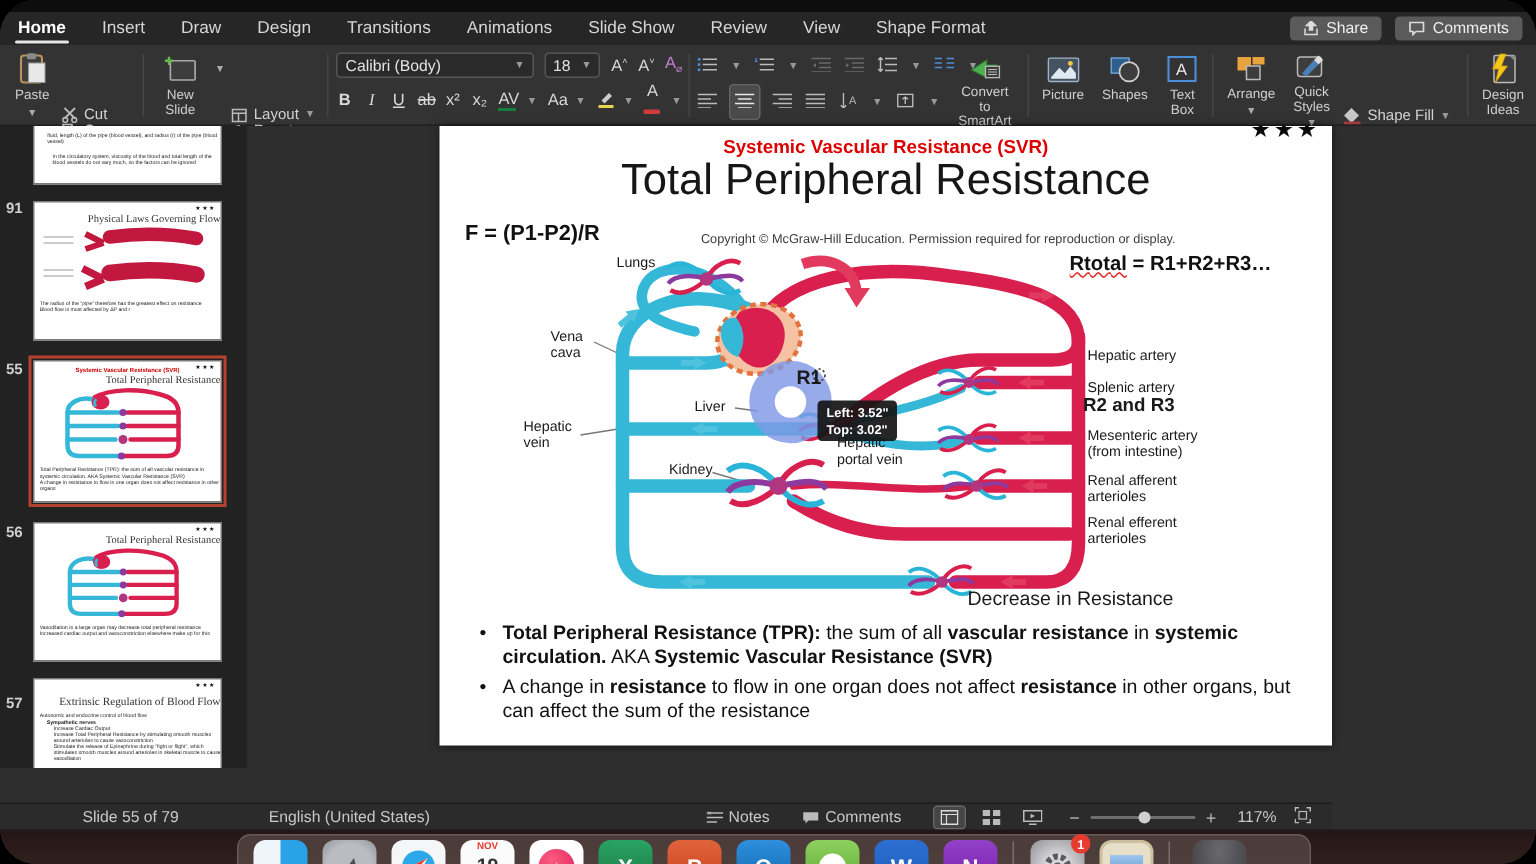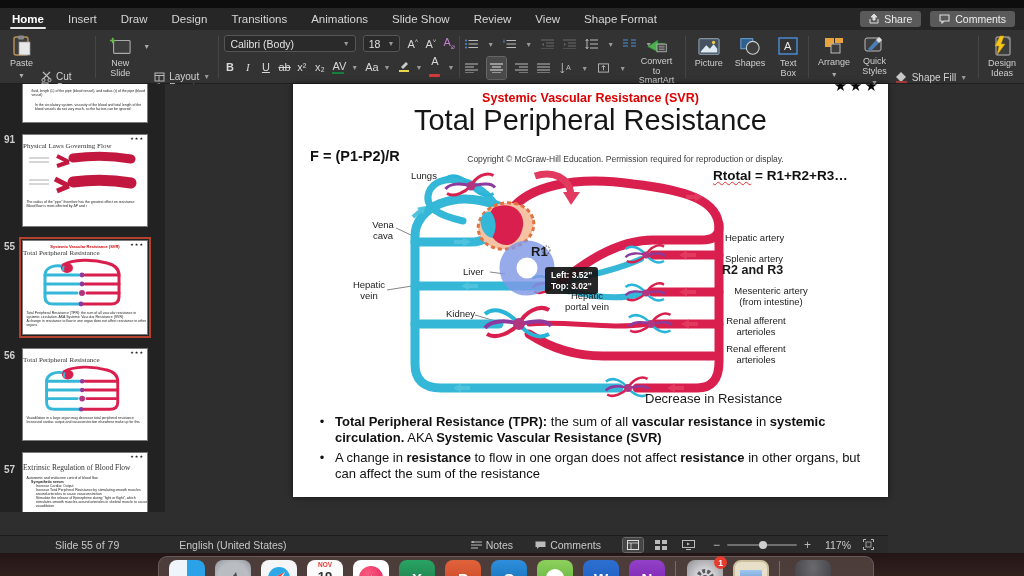--- a/index.html
+++ b/index.html
@@ -1,17 +1,17 @@
 <!DOCTYPE html>
 <html><head>
 <meta charset="utf-8">
 <style>
   html,body{margin:0;padding:0;background:#000;}
   #screen{position:relative;width:1024px;height:576px;overflow:hidden;background:#2e2e2e;
-          font-family:"Liberation Sans",sans-serif;-webkit-font-smoothing:antialiased;}
+          font-family:"Liberation Sans",sans-serif;border-radius:24px;-webkit-font-smoothing:antialiased;}
   
   .titlebar{position:absolute;left:0;top:0;width:1024px;height:8px;background:#0d0d0d;}
   .menubar{position:absolute;left:0;top:8px;width:1024px;height:22px;background:#262626;
            display:flex;align-items:center;color:#d6d6d6;font-size:11.5px;}
   .mtab{padding:0 12px;height:22px;line-height:22px;cursor:default;position:relative;}
   .mtab.active{color:#fff;font-weight:bold;}
   .mtab.active::after{content:"";position:absolute;left:10px;right:10px;bottom:1px;height:2px;background:#e6e6e6;border-radius:1px;}
   .mb-spacer{flex:1;}
   .chip{display:flex;align-items:center;gap:5px;background:#5a5a5a;border-radius:3px;height:16px;
         padding:0 9px;margin-right:9px;font-size:10.5px;color:#eee;}
@@ -38,37 +38,37 @@
   .lbl2{white-space:pre-line;}
   
   .albars{display:inline-block;width:13px;height:10px;}
   
   .workspace{position:absolute;left:0;top:84px;width:1024px;height:428px;}
   .thumbpanel{position:absolute;left:0;top:0;width:165px;height:428px;background:#222222;overflow:hidden;}
   .thumbnum{position:absolute;left:4px;width:22px;text-align:left;color:#cfcfcf;font-size:10px;font-weight:bold;}
   .thumb{position:absolute;left:22px;width:126px;background:#fff;border:1px solid #7a7a7a;box-sizing:border-box;overflow:hidden;color:#222;}
   .thumb .tstars{position:absolute;top:1px;right:3px;font-size:4px;color:#111;letter-spacing:1px;}
   .thumb-sel{outline:2px solid #b5412f;outline-offset:1px;}
-  .ttitle{text-align:left;font-size:7px;margin-top:7px;color:#333;font-family:"Liberation Serif",serif;}
+  .ttitle{text-align:right;font-size:7px;margin-top:7px;color:#333;font-family:"Liberation Serif",serif;}
   .theading{text-align:center;font-size:4px;font-weight:bold;color:#cc0000;margin-top:3px;}
   .tbullets{font-size:6px;transform:scale(.58);transform-origin:0 0;width:170%;line-height:7px;color:#222;padding-left:6px;}
   .canvas{position:absolute;left:165px;top:0;width:859px;height:428px;background:#2e2e2e;}
   
   .slide{position:absolute;left:128px;top:0;width:595px;height:413px;background:#fff;box-shadow:0 0 6px rgba(0,0,0,.6);overflow:hidden;}
   .stars{position:absolute;top:-7px;right:8px;font-size:15px;color:#0a0a0a;letter-spacing:2px;}
   .sheading{position:absolute;left:0;right:0;top:7px;text-align:center;font-size:12.5px;font-weight:bold;color:#dd0000;}
   .stitle{position:absolute;left:0;right:0;top:20px;text-align:center;font-size:29px;color:#161616;font-family:"Liberation Sans",sans-serif;}
   .sequation{position:absolute;left:17px;top:64px;font-size:14.5px;font-weight:bold;color:#111;}
   .scopy{position:absolute;left:90px;right:20px;top:70px;text-align:center;font-size:8.5px;color:#3c3c3c;}
   .srtotal{position:absolute;left:420px;top:84px;font-size:13.5px;font-weight:bold;color:#111;}
   .spell{text-decoration-line:underline;text-decoration-style:wavy;text-decoration-color:#e03030;text-decoration-thickness:1px;}
   .dsvg{position:absolute;left:30px;top:80px;width:480px;height:260px;pointer-events:none;}
   .vv path{stroke:#35b7d7;stroke-width:9;fill:none;stroke-linecap:round;}
   .va path{stroke:#d91f4d;stroke-width:9;fill:none;stroke-linecap:round;}
-  .dlb{position:absolute;font-size:9.5px;line-height:10.5px;color:#1a1a1a;text-align:center;}
+  .dlb{position:absolute;font-size:9.5px;line-height:10.5px;color:#1a1a1a;}
   .dlb.b{font-weight:bold;}
   .tooltip{position:absolute;left:252px;top:183px;background:rgba(22,22,22,.93);color:#fff;font-size:8.5px;font-weight:bold;
            line-height:10.5px;padding:3px 6px;border-radius:3px;white-space:nowrap;z-index:6;}
   .bullets{position:absolute;left:16px;top:330px;width:560px;font-size:13px;line-height:15.5px;color:#111;}
   .bul{display:flex;margin-bottom:5px;}
   .bul .dot{width:26px;text-align:center;flex:0 0 26px;}
   
   .notesbar{position:absolute;left:165px;top:512px;width:859px;height:23px;background:#252525;border-top:1px solid #171717;
             color:#a8a8a8;font-size:11px;display:flex;align-items:center;padding-left:12px;box-sizing:border-box;}
   .statusbar{position:absolute;left:0;top:535px;width:888px;height:18px;background:#2b2b2b;border-top:1px solid #1c1c1c;

